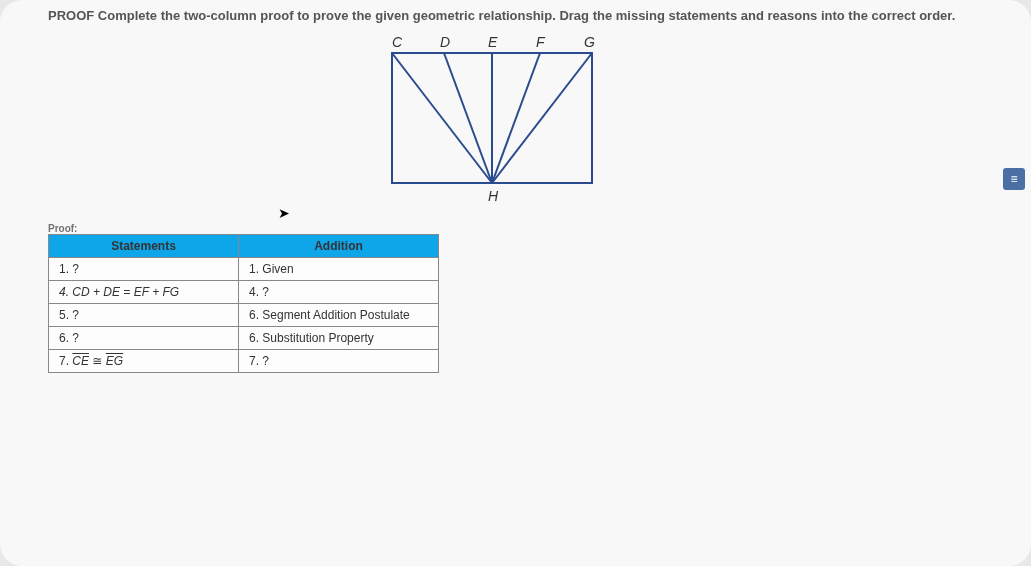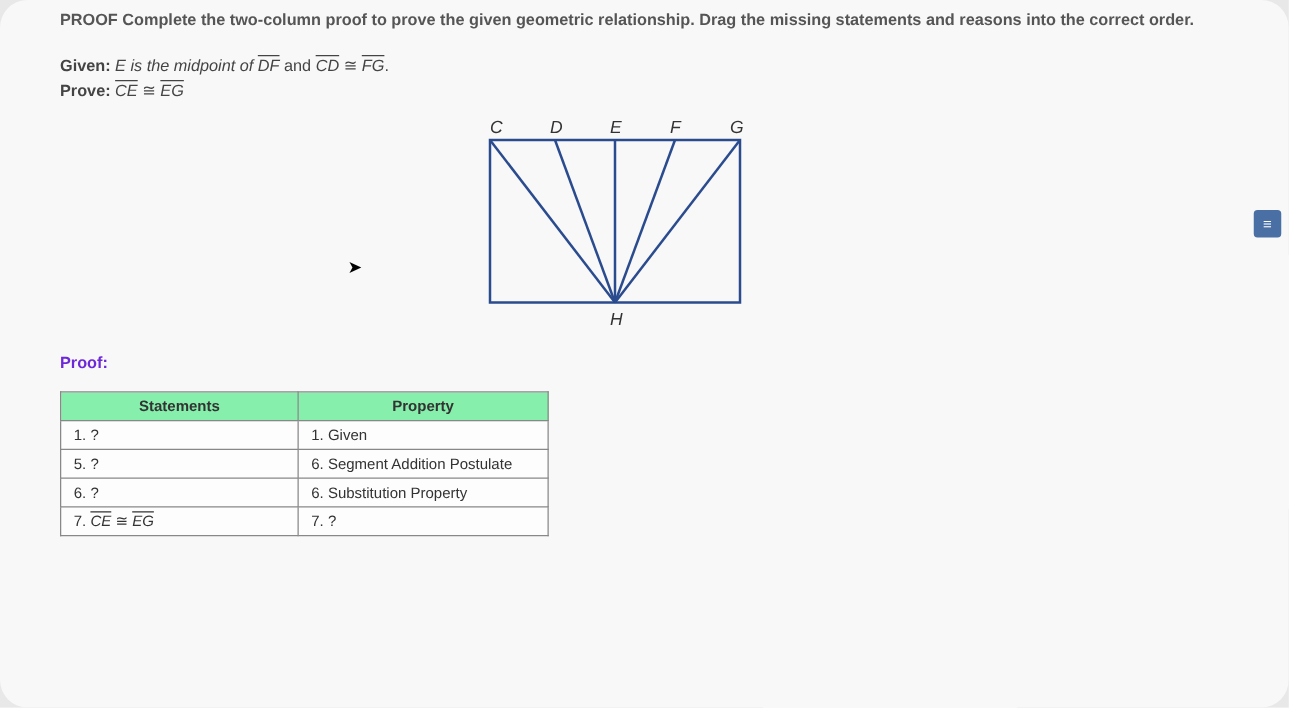--- a/index.html
+++ b/index.html
@@ -32,40 +32,40 @@
   }
   .gp-label { font-weight: bold; }
   .overline { text-decoration: overline; font-style: italic; }
   .ital { font-style: italic; }
   .figure-wrap {
     display: flex;
     justify-content: center;
     margin: 10px 0 10px -60px;
   }
   .proof-label {
-    font-size: 13px;
-    color: #6d28d9;
+    font-size: 10px;
+    color: #737373;
     font-weight: bold;
-    margin-bottom: 16px;
+    margin-bottom: 0;
   }
   table.proof {
     border-collapse: collapse;
     font-size: 12px;
     color: #333;
   }
   table.proof th, table.proof td {
     border: 1px solid #888;
     padding: 4px 10px;
     text-align: left;
     background: #fdfdfd;
   }
   table.proof th {
     font-weight: bold;
     text-align: center;
-    background: #86efac;
+    background: #0ea5e9;
   }
   table.proof td:first-child { width: 190px; }
   table.proof td:last-child { width: 200px; }
   .side-icon {
     position: absolute;
     right: 6px;
     top: 168px;
     width: 22px;
     height: 22px;
     background: #4a6fa5;
@@ -88,30 +88,20 @@
 </head>
 <body>
 
 <div class="page">
 
   <div class="instructions">
     <span class="instr-label">PROOF</span>
     <span>Complete the two-column proof to prove the given geometric relationship. Drag the missing statements and reasons into the correct order.</span>
   </div>
 
-  <div class="given-prove">
-    <div>
-      <span class="gp-label">Given:</span>
-      <span class="ital">E is the midpoint of </span><span class="overline">DF</span><span> and </span><span class="overline">CD</span><span> ≅ </span><span class="overline">FG</span><span>.</span>
-    </div>
-    <div>
-      <span class="gp-label">Prove:</span>
-      <span class="overline">CE</span><span> ≅ </span><span class="overline">EG</span>
-    </div>
-  </div>
 
   <div class="figure-wrap">
     <svg width="260" height="180">
 
       <text x="30" y="14" font-size="14" font-style="italic" fill="#333">C</text>
       <text x="78" y="14" font-size="14" font-style="italic" fill="#333">D</text>
       <text x="126" y="14" font-size="14" font-style="italic" fill="#333">E</text>
       <text x="174" y="14" font-size="14" font-style="italic" fill="#333">F</text>
       <text x="222" y="14" font-size="14" font-style="italic" fill="#333">G</text>
 
@@ -126,27 +116,31 @@
       <line x1="230" y1="20" x2="130" y2="150" stroke="#2a4b8d" stroke-width="2"></line>
     </svg>
   </div>
 
   <div class="proof-label">Proof:</div>
 
   <table class="proof">
     <thead>
       <tr>
         <th>Statements</th>
-        <th>Property</th>
+        <th>Addition</th>
       </tr>
     </thead>
     <tbody>
       <tr>
         <td>1. ?</td>
         <td>1. Given</td>
+      </tr>
+      <tr>
+        <td><span class="ital">4. CD + DE = EF + FG</span></td>
+        <td>4. ?</td>
       </tr>
       <tr>
         <td>5. ?</td>
         <td>6. Segment Addition Postulate</td>
       </tr>
       <tr>
         <td>6. ?</td>
         <td>6. Substitution Property</td>
       </tr>
       <tr>

